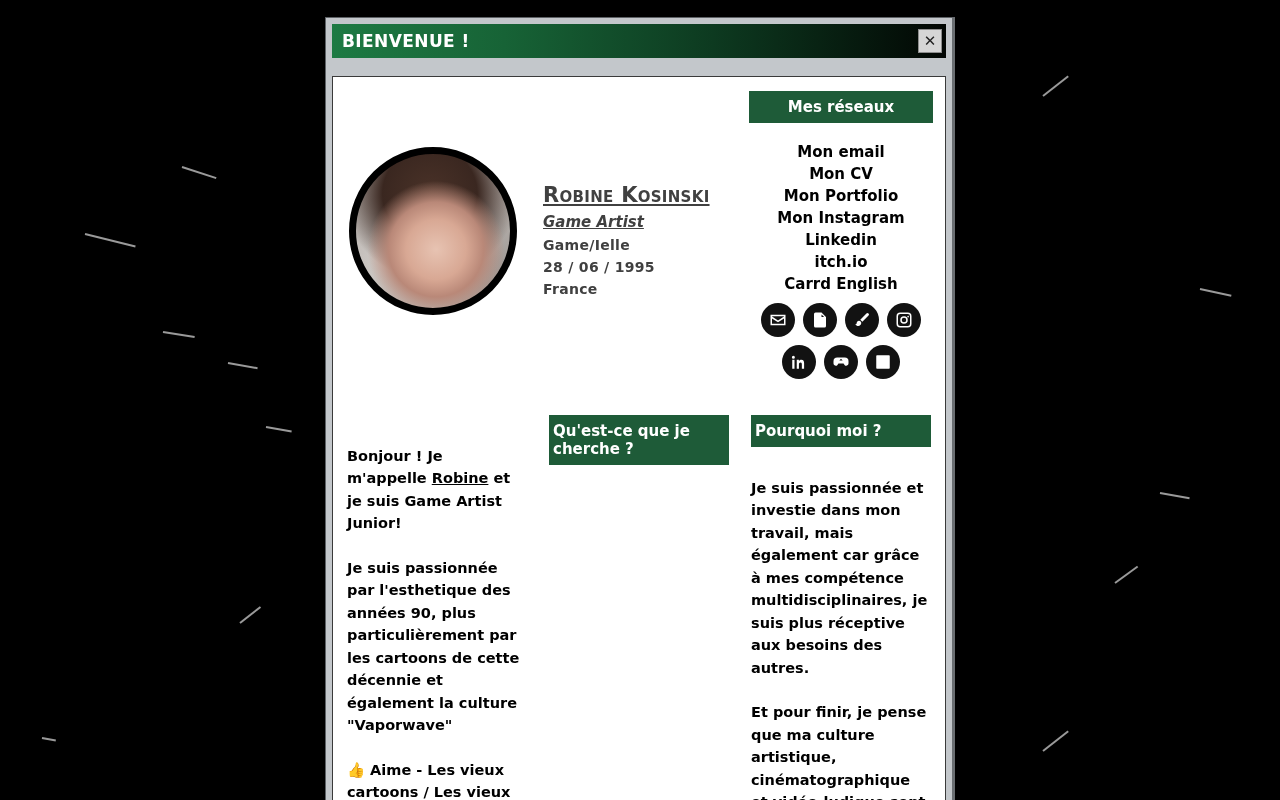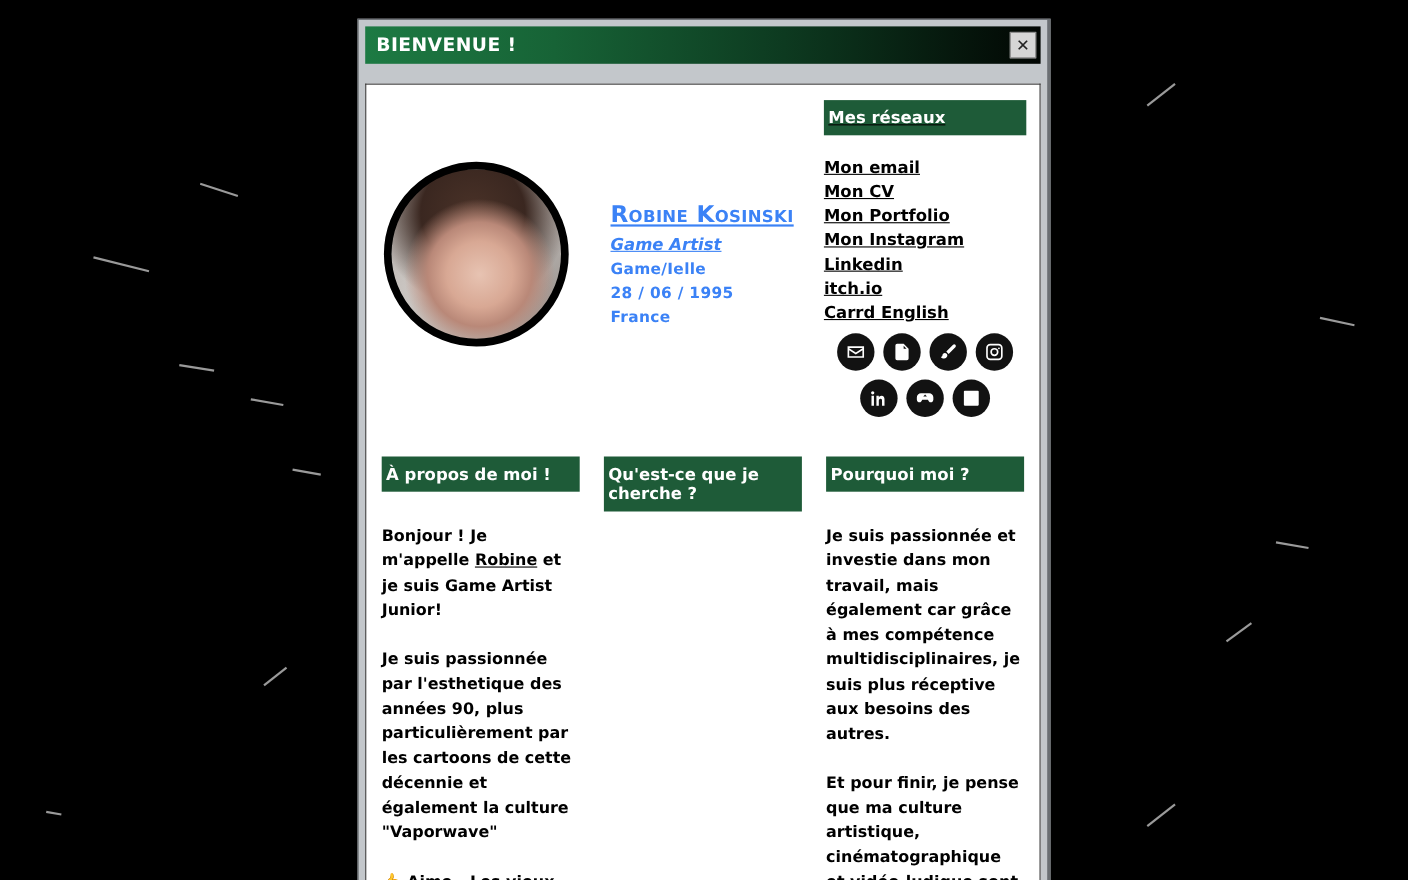--- a/index.html
+++ b/index.html
@@ -116,23 +116,23 @@
     box-sizing: border-box;
     margin-left: 4px;
     background:
       radial-gradient(circle at 52% 62%, #e7c3b2 0%, #d8a894 24%, #b98878 38%, rgba(185,136,120,0) 55%),
       radial-gradient(circle at 48% 26%, #4a3228 0%, #3a2720 34%, rgba(58,39,32,0) 62%),
       radial-gradient(circle at 18% 72%, #cfcac6 0%, #b7b2ae 40%, rgba(183,178,174,0) 70%),
       linear-gradient(160deg, #d9d5d2 0%, #bdb8b4 45%, #8e8884 100%);
   }
 
   #identity {
-    margin-left: 38px;
+    margin-left: 26px;
     padding-top: 36px;
-    color: #3b82f6;
+    color: #404040;
   }
 
   #person-name {
     font-size: 21px;
     font-weight: bold;
     font-variant: small-caps;
     text-decoration: underline;
     letter-spacing: 0.3px;
     font-family: "DejaVu Sans", sans-serif;
   }
@@ -151,21 +151,21 @@
     font-weight: bold;
     margin-top: 6px;
     letter-spacing: 0.3px;
     font-family: "DejaVu Sans", sans-serif;
   }
 
   
   #networks {
     width: 184px;
     flex: 0 0 184px;
-    text-decoration: underline;
+    text-align: center;
   }
 
   .banner {
     background: #1e5b38;
     color: #ffffff;
     font-size: 15px;
     font-weight: bold;
     padding: 7px 4px;
     box-sizing: border-box;
     font-family: "DejaVu Sans", sans-serif;
@@ -321,21 +321,20 @@
                   <path d="M4 3h16a1 1 0 0 1 1 1v16a1 1 0 0 1-1 1H4a1 1 0 0 1-1-1V4a1 1 0 0 1 1-1zm4.5 11.1 5.1-5.1H10V7h7v7h-2v-3.6l-5.1 5.1-1.4-1.4z"></path>
                 </svg>
               </div>
             </div>
         </div>
 
       </div>
 
       <div id="columns">
           <div class="column">
-            <div class="banner">À propos de moi !</div>
             <div class="column-body">
               <p>Bonjour ! Je m'appelle <u>Robine</u> et je suis Game Artist Junior!</p>
               <p>Je suis passionnée par l'esthetique des années 90, plus particulièrement par les cartoons de cette décennie et également la culture "Vaporwave"</p>
               <p>👍 Aime - Les vieux cartoons / Les vieux FPS / Boards of canada &amp; Aphex Twin</p>
             </div>
           </div>
           <div class="column">
             <div class="banner">Qu'est-ce que je cherche ?</div>
           </div>
           <div class="column">

